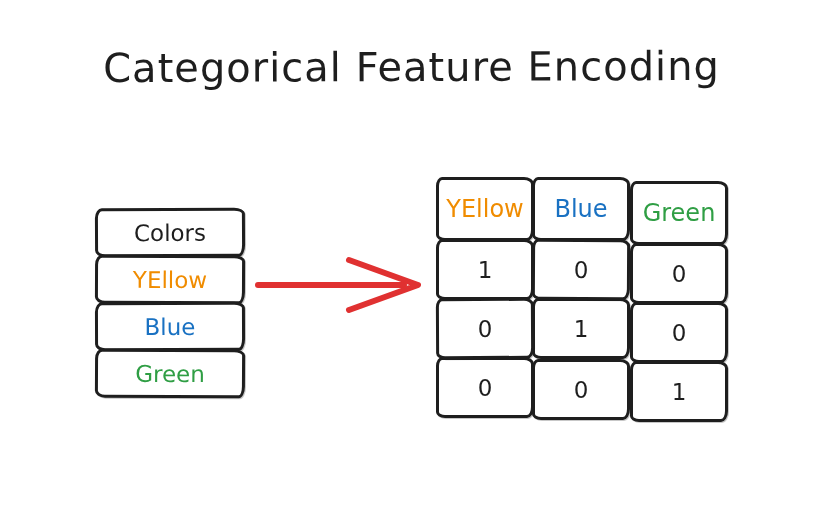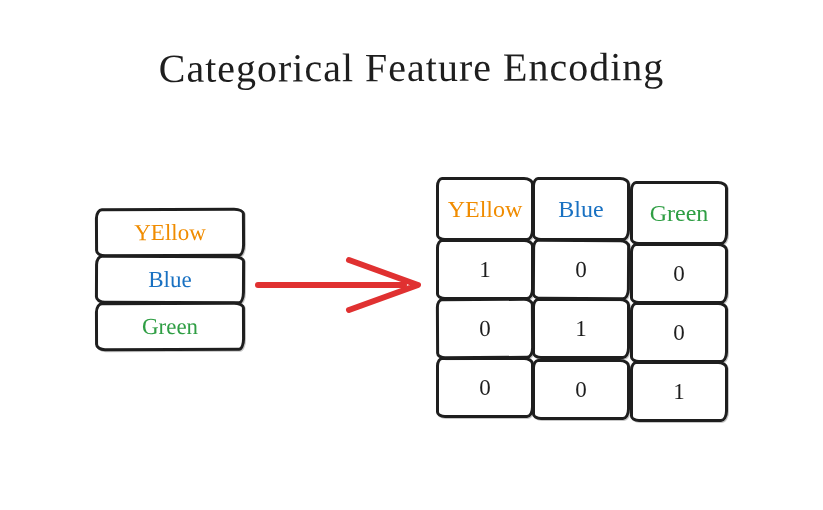--- a/index.html
+++ b/index.html
@@ -12,21 +12,21 @@
   }
   * { box-sizing: border-box; }
   html, body { margin: 0; padding: 0; }
   body {
     width: 823px; height: 510px;
     background: var(--background);
     font-family: "DejaVu Sans", "Liberation Sans", sans-serif;
     color: var(--ink);
     overflow: hidden;
   }
-  .stage { position: relative; width: 823px; height: 510px; font-family: Liberation Serif, serif; }
+  .stage { position: relative; width: 823px; height: 510px; }
 
   
   .title {
     position: absolute;
     left: 0; right: 0; top: 44px;
     margin: 0;
     text-align: center;
     font-size: 40px;
     font-weight: normal;
     letter-spacing: 1px;
@@ -102,20 +102,21 @@
   .ecell.header { font-size: 24px; }
 </style>
 </head>
 <body>
 
 <div class="stage">
 
   <h1 class="title">Categorical Feature Encoding</h1>
 
   <div class="source-table">
+    <div class="srow c-ink">Colors</div>
     <div class="srow c-yellow">YEllow</div>
     <div class="srow c-blue">Blue</div>
     <div class="srow c-green">Green</div>
   </div>
 
   <svg class="arrow" viewBox="0 0 175 66" aria-hidden="true">
     <path d="M6 33 L152 33"></path>
     <path d="M97 8 L166 33 L97 58"></path>
   </svg>
 

